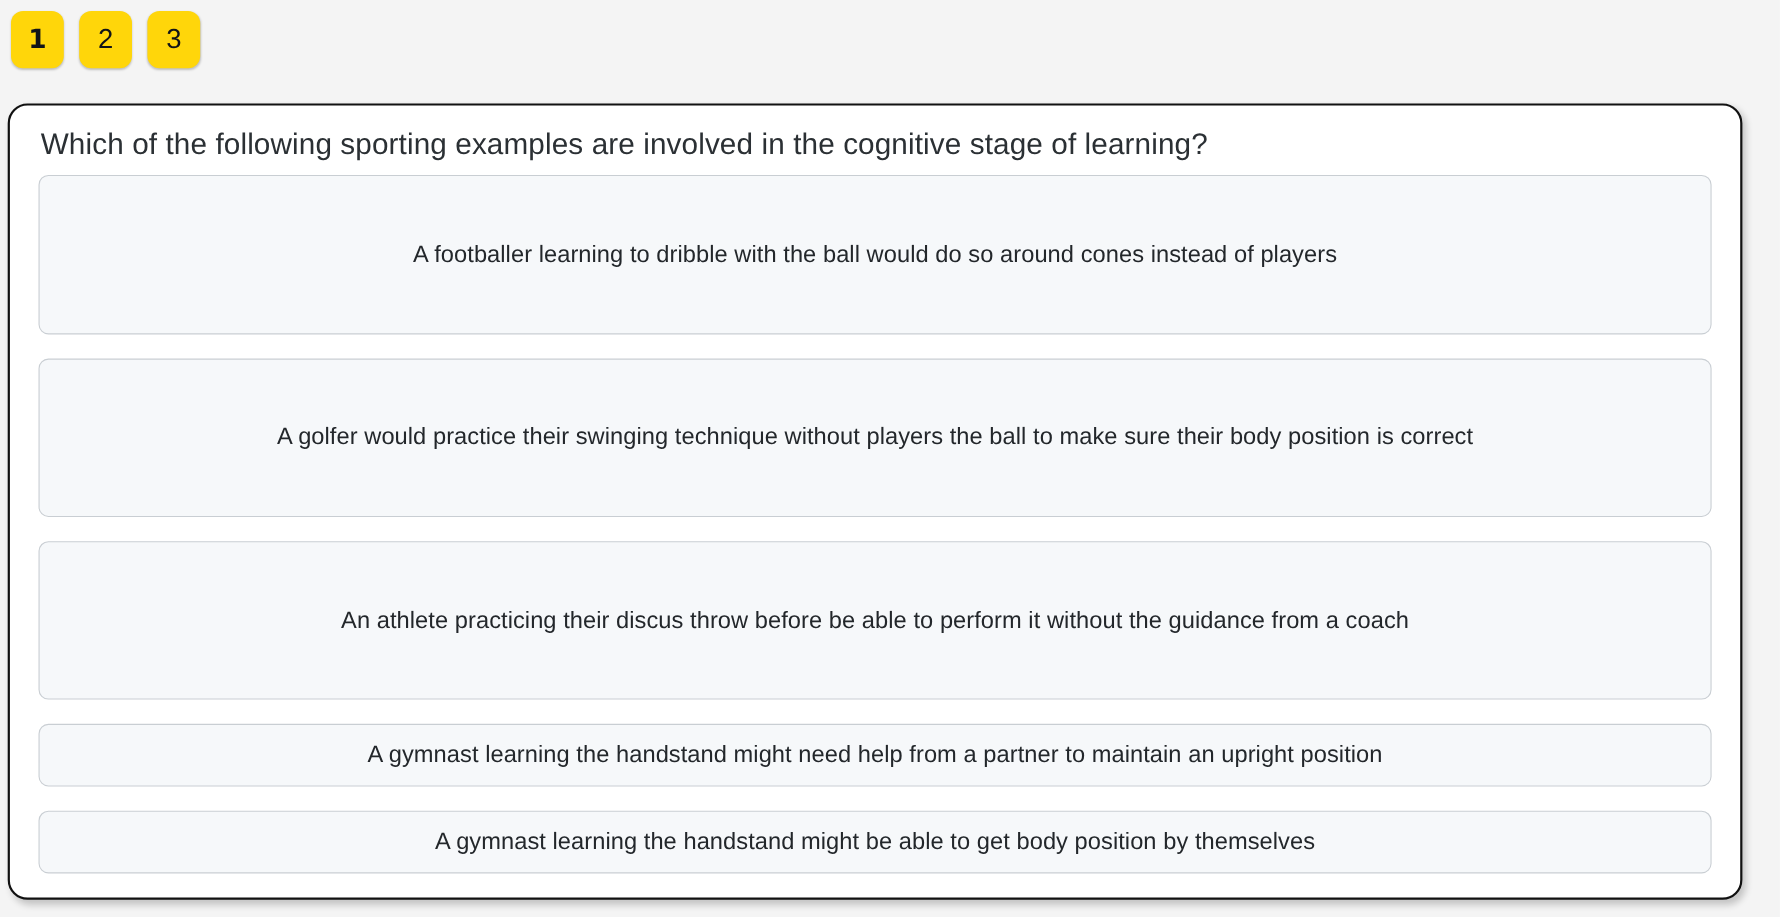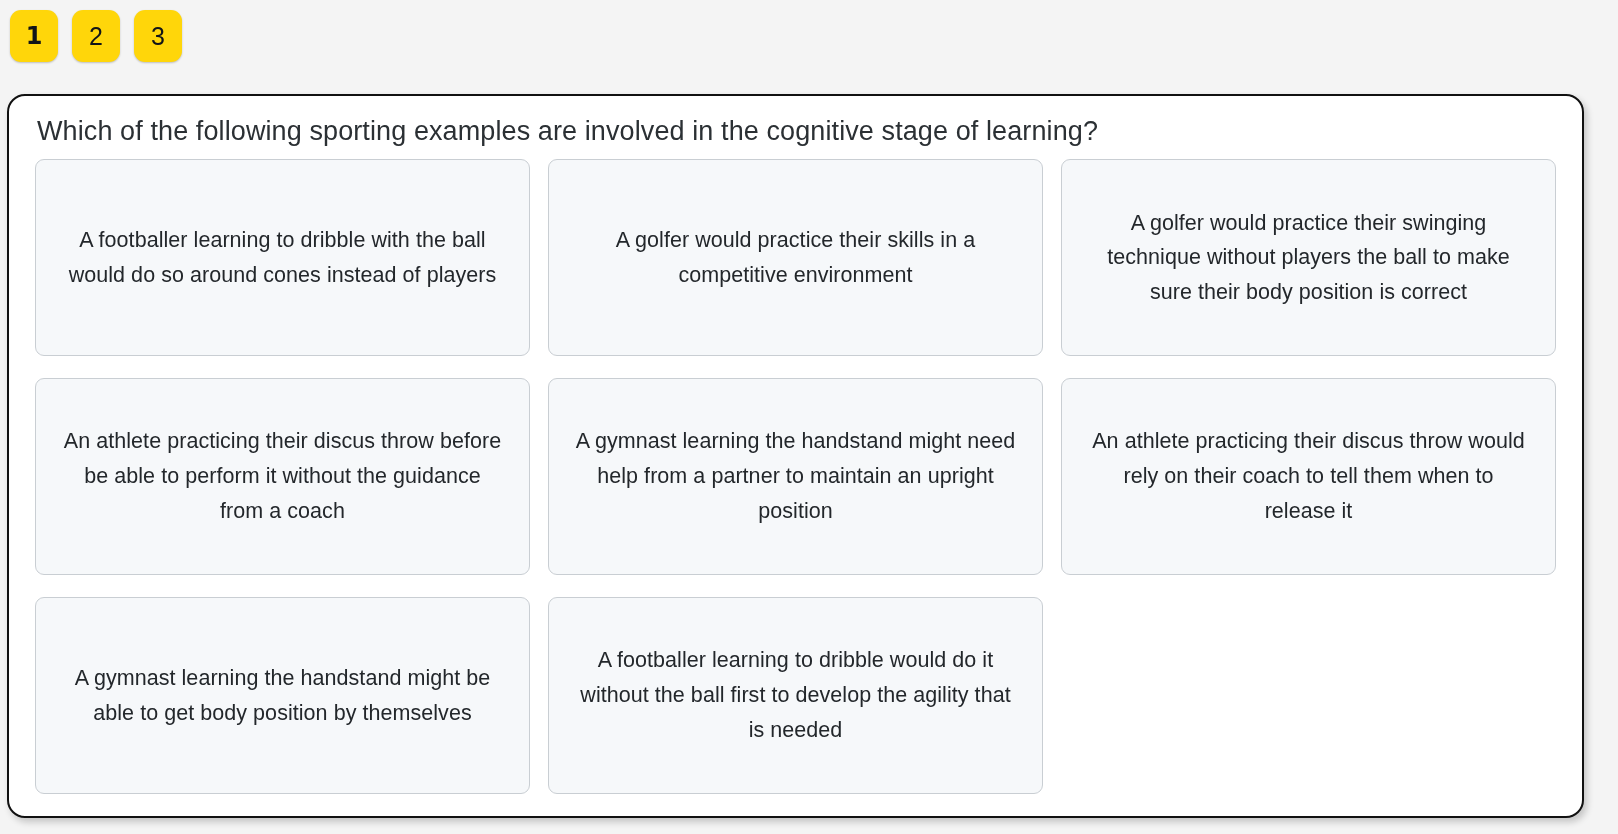--- a/index.html
+++ b/index.html
@@ -76,21 +76,21 @@
     font-weight: 400;
     letter-spacing: 0.1px;
     line-height: 1.2;
     margin: 0 0 12px 2px;
     white-space: nowrap;
   }
 
   .options-grid {
     flex: 1;
     display: grid;
-    grid-template-columns: repeat(3, 1fr);
+    grid-template-columns: repeat(1, 1fr);
     grid-template-rows: repeat(3, 1fr);
     column-gap: 18px;
     row-gap: 22px;
   }
 
   .option-card {
     background: #f6f8fa;
     border: 1px solid #c9ced3;
     border-radius: 9px;
     display: flex;
@@ -131,44 +131,35 @@
   <div class="panel">
 
     <div class="question">Which of the following sporting examples are involved in the cognitive stage of learning?</div>
 
     <div class="options-grid">
 
       <div class="option-card">
         <span class="option-text">A footballer learning to dribble with the ball would do so around cones instead of players</span>
       </div>
 
-      <div class="option-card">
-        <span class="option-text">A golfer would practice their skills in a competitive environment</span>
-      </div>
 
       <div class="option-card">
         <span class="option-text">A golfer would practice their swinging technique without players the ball to make sure their body position is correct</span>
       </div>
 
       <div class="option-card">
         <span class="option-text">An athlete practicing their discus throw before be able to perform it without the guidance from a coach</span>
       </div>
 
       <div class="option-card">
         <span class="option-text">A gymnast learning the handstand might need help from a partner to maintain an upright position</span>
       </div>
 
-      <div class="option-card">
-        <span class="option-text">An athlete practicing their discus throw would rely on their coach to tell them when to release it</span>
-      </div>
 
 
       <div class="option-card">
         <span class="option-text">A gymnast learning the handstand might be able to get body position by themselves</span>
       </div>
 
-      <div class="option-card">
-        <span class="option-text">A footballer learning to dribble would do it without the ball first to develop the agility that is needed</span>
-      </div>
 
     </div>
   </div>
 </div>
 
 </body></html>

